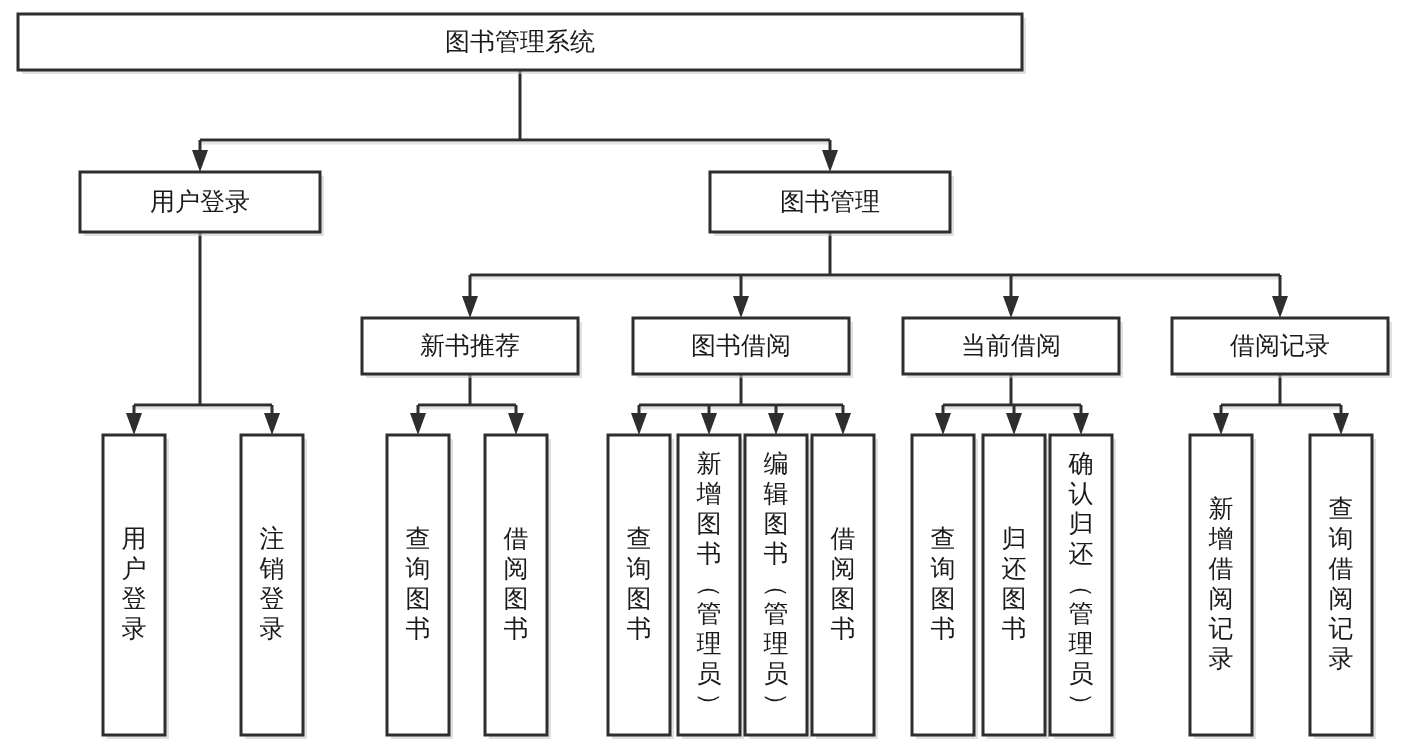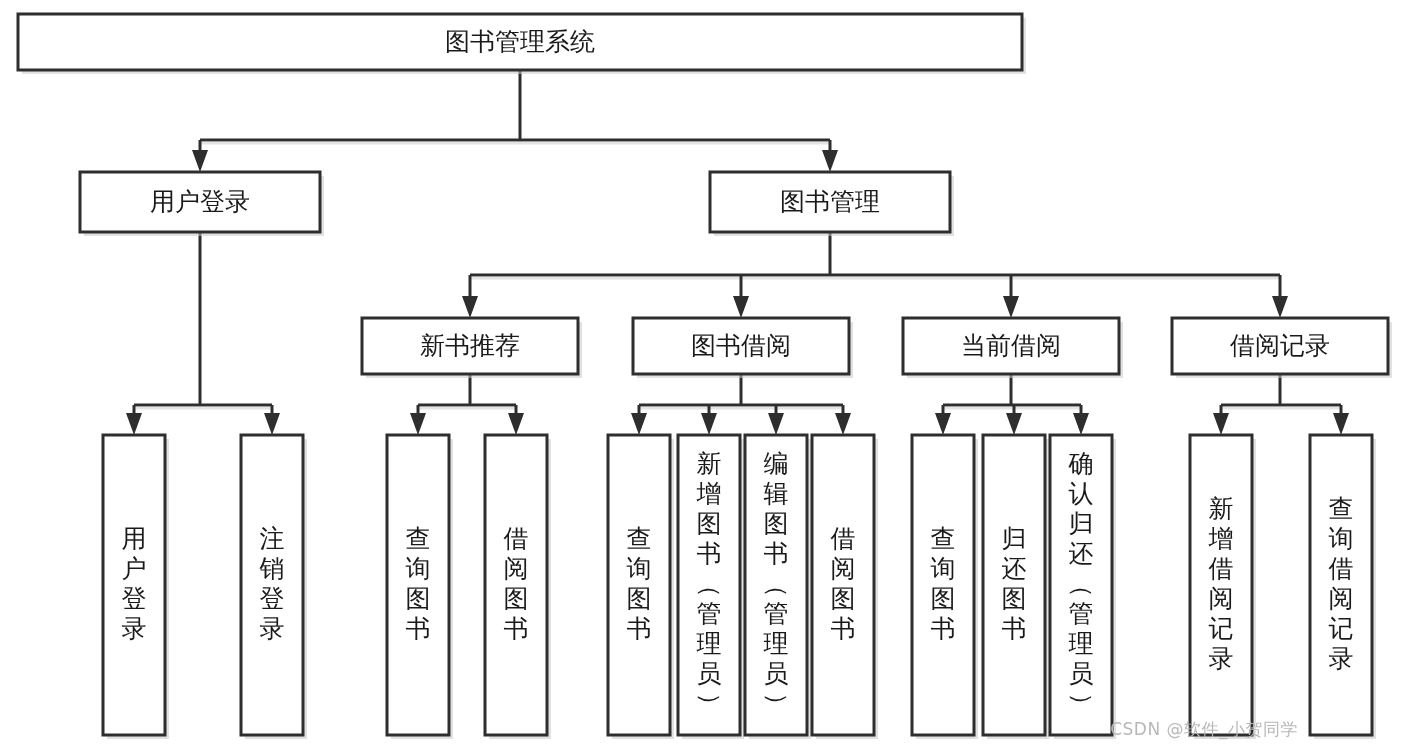--- a/index.html
+++ b/index.html
@@ -329,14 +329,13 @@
           <text x="1341" y="510" class="vert-char">查</text>
           <text x="1341" y="540" class="vert-char">询</text>
           <text x="1341" y="570" class="vert-char">借</text>
           <text x="1341" y="600" class="vert-char">阅</text>
           <text x="1341" y="630" class="vert-char">记</text>
           <text x="1341" y="660" class="vert-char">录</text>
           <text x="1341" y="-564" class="vert-char" visibility="hidden">查询借阅记录</text>
         </g>
       </g>
     </svg>
-  <div class="watermark">CSDN @软件_小贺同学</div>
 </div>
 
 </body></html>

